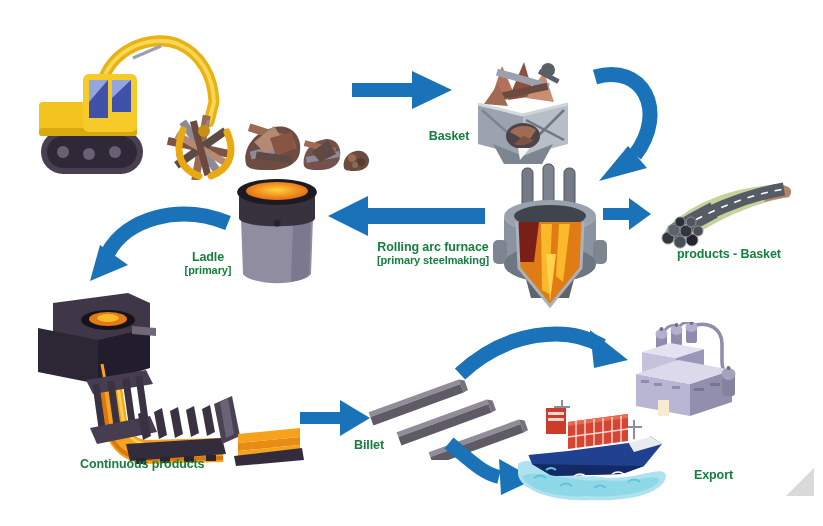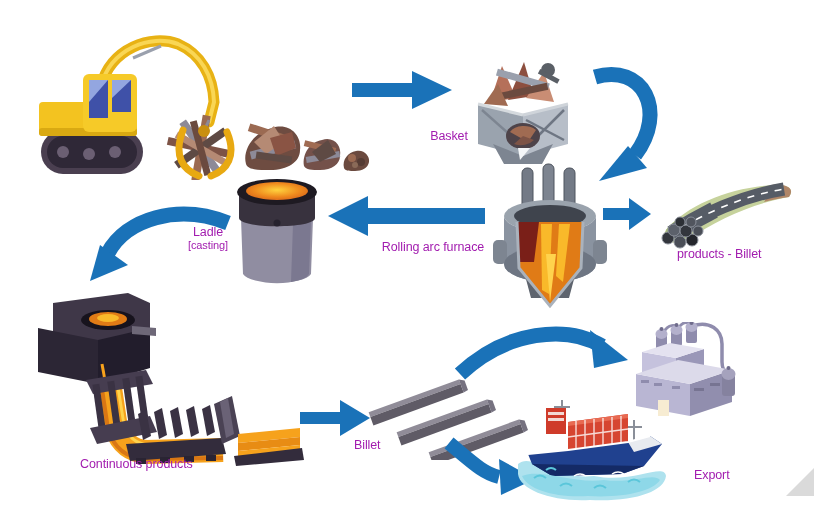--- a/index.html
+++ b/index.html
@@ -1,20 +1,20 @@
 <!DOCTYPE html>
 <html><head>
 <meta charset="utf-8">
 <style>
   html,body{margin:0;padding:0;background:#ffffff;}
   #stage{position:relative;width:823px;height:526px;background:#ffffff;overflow:hidden;
          font-family:"Liberation Sans",sans-serif;}
   .abs{position:absolute;}
-  .lbl{position:absolute;font-family:"Liberation Sans",sans-serif;font-weight:normal;
-       color:#a21caf;font-size:12.5px;line-height:14px;letter-spacing:-0.1px;}
+  .lbl{position:absolute;font-family:"Liberation Sans",sans-serif;font-weight:bold;
+       color:#15803d;font-size:12.5px;line-height:14px;letter-spacing:-0.1px;}
   .lbl .sub{font-size:11px;line-height:13px;}
   .center{text-align:center;}
   svg{display:block;}
 </style>
 </head>
 <body>
 
 <div id="stage">
 
   <svg class="abs" style="left:33px;top:28px" width="218" height="152" viewBox="0 0 218 152">
@@ -343,29 +343,30 @@
   <svg class="abs" style="left:786px;top:468px" width="30" height="30" viewBox="0 0 30 30">
     <polygon points="28,0 28,28 0,28" fill="#dadada"></polygon>
   </svg>
 
   <div class="lbl center" style="left:418px;top:129px;width:62px">
     <span>Basket</span>
   </div>
 
   <div class="lbl center" style="left:366px;top:240px;width:134px">
     <div>Rolling arc furnace</div>
-  </div>
-
-  <div class="lbl center" style="left:176px;top:225px;width:64px">
+    <div class="sub">[primary steelmaking]</div>
+  </div>
+
+  <div class="lbl center" style="left:176px;top:250px;width:64px">
     <div>Ladle</div>
-    <div class="sub">[casting]</div>
+    <div class="sub">[primary]</div>
   </div>
 
   <div class="lbl" style="left:677px;top:247px;width:140px">
-    <div>products - Billet</div>
+    <div>products - Basket</div>
   </div>
 
   <div class="lbl" style="left:80px;top:457px;width:170px">
     <span>Continuous products</span>
   </div>
 
   <div class="lbl" style="left:354px;top:438px;width:46px">
     <span>Billet</span>
   </div>
 

